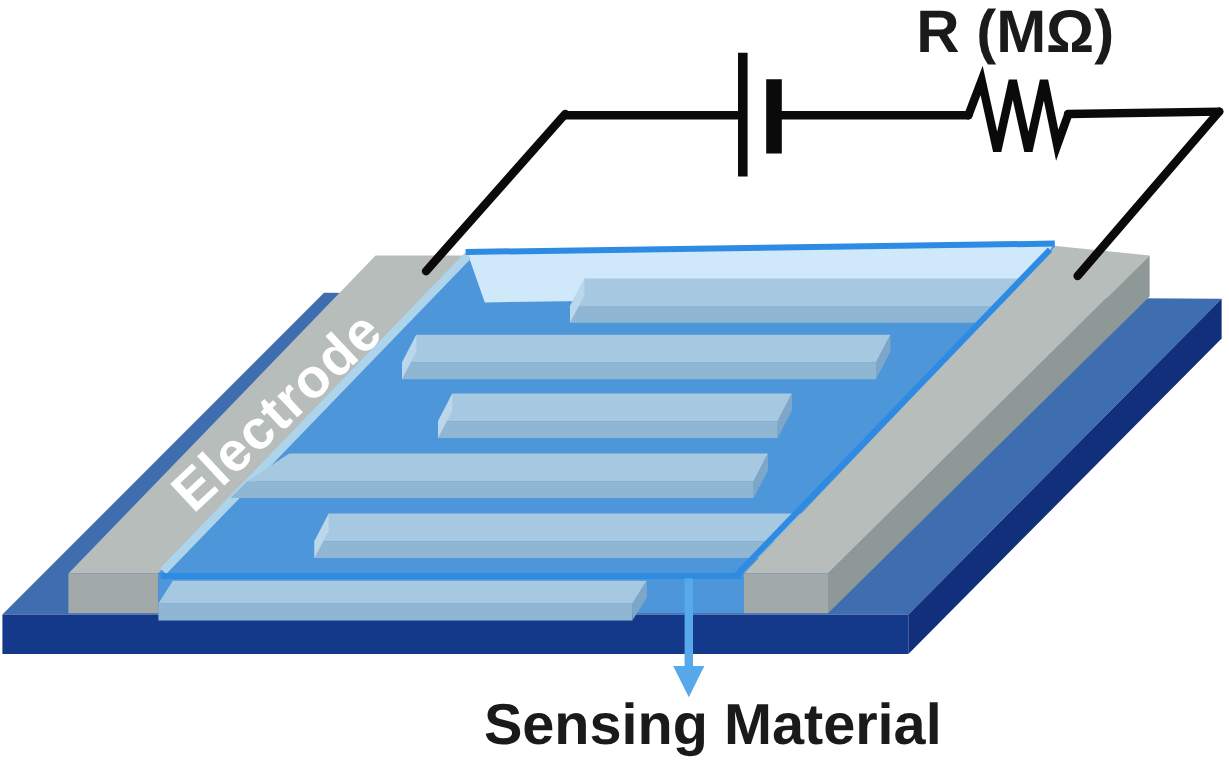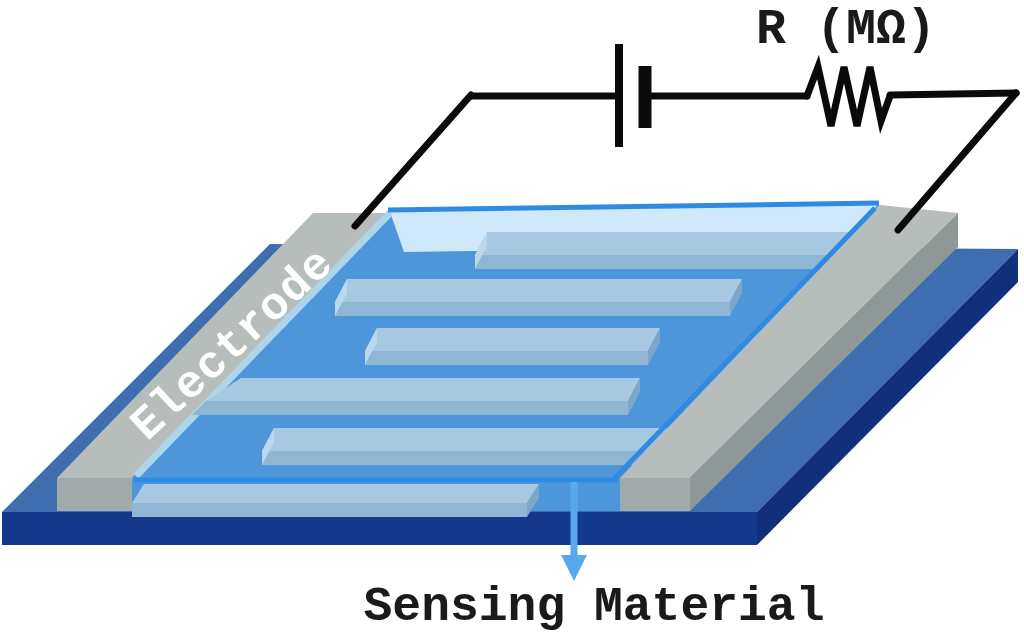--- a/index.html
+++ b/index.html
@@ -1,17 +1,17 @@
 <!DOCTYPE html>
 <html style="--c-background: #ffffff; --c-substrate_top: #3e6eb0; --c-substrate_front: #14398b; --c-substrate_side: #122f7c; --c-electrode_top: #b6bdbb; --c-electrode_front: #a2aaa9; --c-electrode_side: #8e9997; --c-sensing_top: #4e96da; --c-sensing_back_band: #cfe9fa; --c-sensing_edge_highlight: #2e8be4; --c-sensing_edge_soft: #aed4ec; --c-finger_top: #a6c8e1; --c-finger_front: #8fb7d3; --c-finger_cap_light: #bad7eb; --c-finger_cap_dark: #7da7c9; --c-arrow: #58a9ec; --c-wire: #0a0a0a; --c-label_text: #1a1a1a; --c-electrode_text: #ffffff;"><head>
 <meta charset="utf-8">
 <style>
   html,body{margin:0;padding:0;background:#fff;}
   .stage{position:relative;width:1024px;height:641px;background:var(--c-background,#fff);overflow:hidden;
-         font-family:Liberation Mono, monospace;}
+         font-family:Liberation Sans, sans-serif;}
   svg{display:block;}
   .substrate-top{fill:var(--c-substrate_top);}
   .substrate-front{fill:var(--c-substrate_front);}
   .substrate-side{fill:var(--c-substrate_side);}
   .electrode-top{fill:var(--c-electrode_top);}
   .electrode-front{fill:var(--c-electrode_front);}
   .electrode-side{fill:var(--c-electrode_side);}
   .sensing-top{fill:var(--c-sensing_top);}
   .sensing-front{fill:var(--c-sensing_top);}
   .sensing-band{fill:var(--c-sensing_back_band);}

